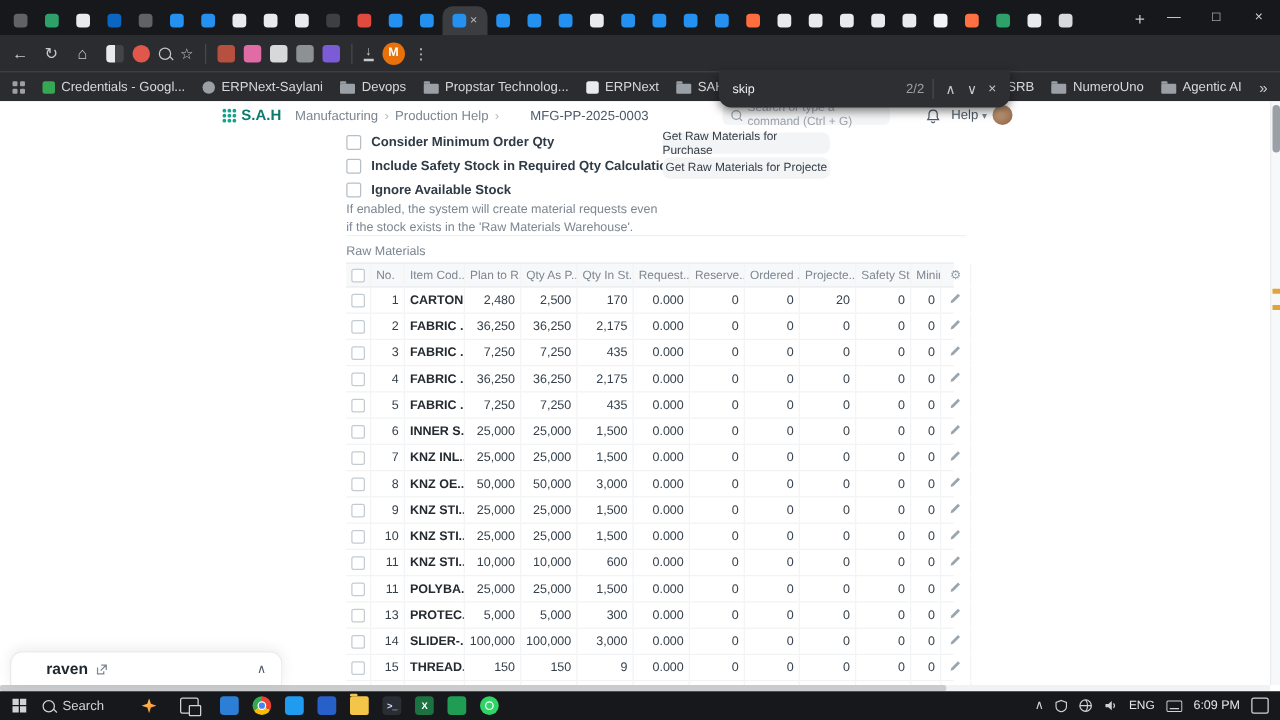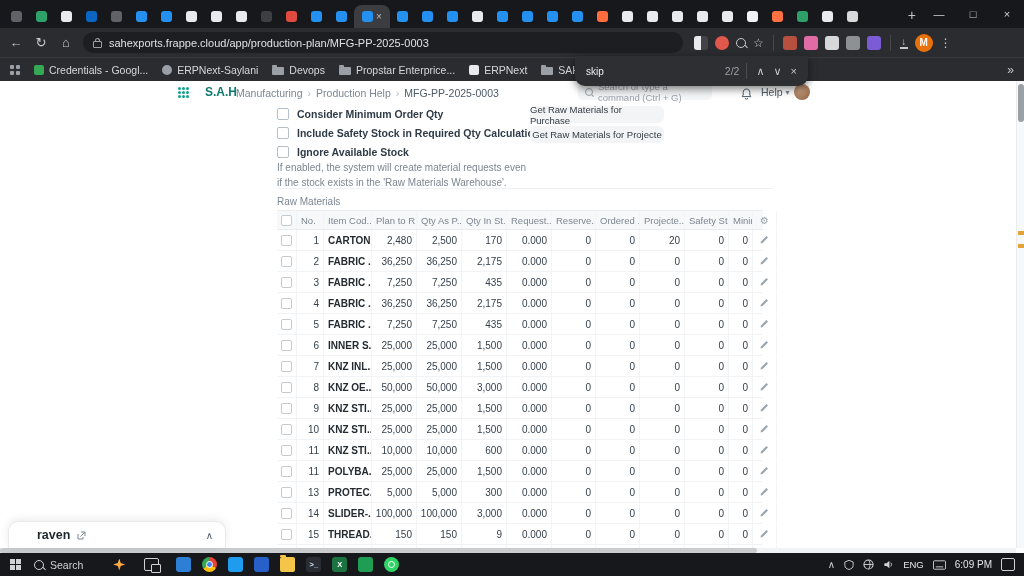--- a/index.html
+++ b/index.html
@@ -49,26 +49,26 @@
 
   .findbar{position:absolute;top:56px;left:575px;width:233px;height:30px;background:#2e2f33;border-radius:0 0 10px 10px;
            box-shadow:0 3px 8px rgba(0,0,0,.5);display:flex;align-items:center;padding:0 11px;box-sizing:border-box;z-index:60;}
   .find-query{color:#eceef0;font-size:10px;flex:1;}
   .find-count{color:#9aa0a6;font-size:10.5px;margin-right:7px;}
   .find-div{width:1px;height:16px;background:#4a4b4f;}
   .findbtn{color:#c6c8ca;font-size:11px;margin-left:9px;}
 
   
   .appheader{position:absolute;top:81px;left:0;right:8px;height:23px;background:#fff;border-bottom:1px solid #eef1f3;}
-  .logo{position:absolute;left:178px;top:4px;display:flex;align-items:center;gap:16px;color:#0e7a6e;font-weight:bold;font-size:12px;}
+  .logo{position:absolute;left:178px;top:4px;display:flex;align-items:center;gap:4px;color:#0e7a6e;font-weight:bold;font-size:12px;}
   .logogrid{display:grid;grid-template-columns:repeat(3,3px);gap:1px;}
   .logogrid i{width:3px;height:3px;background:#12a38c;border-radius:50%;}
   .breadcrumb{position:absolute;left:236px;top:6px;display:flex;gap:5px;font-size:10.5px;color:#7c8691;}
   .breadcrumb .sep{color:#b2bac1;}
-  .breadcrumb .last{color:#4c5a67;}
+  .breadcrumb .last{color:#4c5a67;margin-left:20px;}
   .cmdsearch{position:absolute;left:578px;top:3px;width:134px;height:16px;background:#f4f5f6;border-radius:5px;display:flex;align-items:center;gap:5px;padding:0 7px;box-sizing:border-box;color:#99a2aa;font-size:9.5px;}
   .cmdsearch .mag2{width:6px;height:6px;border:1.2px solid #99a2aa;border-radius:50%;position:relative;flex:0 0 auto;}
   .cmdsearch .mag2::after{content:'';position:absolute;width:3px;height:1.2px;background:#99a2aa;transform:rotate(45deg);right:-2px;bottom:-1px;}
   .bellwrap{position:absolute;left:741px;top:5px;}
   .help{position:absolute;left:761px;top:5px;font-size:10.5px;color:#4c5a67;display:flex;align-items:center;gap:3px;}
   .help .caret{font-size:8px;color:#7c8691;}
   .avatar2{position:absolute;left:794px;top:3px;width:16px;height:16px;border-radius:50%;background:radial-gradient(circle at 35% 35%,#c9a07c,#885d41);}
 
   
   .page{position:absolute;top:104px;left:0;right:8px;height:444px;background:#fff;overflow:hidden;}
@@ -249,24 +249,20 @@
     <span class="winbtn">—</span>
     <span class="winbtn">□</span>
     <span class="winbtn">×</span>
   </div>
 </div>
 
 <div class="toolbar">
   <span class="navicon">←</span>
   <span class="navicon">↻</span>
   <span class="navicon">⌂</span>
-  <div class="addressbar">
-    <span class="lock"></span>
-    <span class="url">sahexports.frappe.cloud/app/production-plan/MFG-PP-2025-0003</span>
-  </div>
   <div class="toolicons">
     <span class="tool halffill"></span>
     <span class="tool" style="background:#e2574c;border-radius:50%;"></span>
     <span class="mag"></span>
     <span class="glyphbtn">☆</span>
     <span class="divider-v"></span>
     <span id="extslot" style="display:flex;gap:7px;align-items:center;">
         <span class="tool" style="background: rgb(184, 80, 63);"></span>
         <span class="tool" style="background: rgb(224, 107, 165);"></span>
         <span class="tool" style="background: rgb(214, 216, 218);"></span>
@@ -298,40 +294,54 @@
       <span class="bm">
         <span class="bm-dot" style="background: rgb(154, 160, 166);"></span>
         <span>ERPNext-Saylani</span>
       </span>
       <span class="bm">
         <span class="bm-folder"></span>
         <span>Devops</span>
       </span>
       <span class="bm">
         <span class="bm-folder"></span>
-        <span>Propstar Enterprice...</span>
+        <span>Propstar Technolog...</span>
       </span>
       <span class="bm">
         <span class="bm-doc" style="background: rgb(232, 234, 237);"></span>
         <span>ERPNext</span>
       </span>
       <span class="bm">
         <span class="bm-folder"></span>
         <span>SAH Enterprice</span>
       </span>
       <span class="bm">
         <span class="bm-folder"></span>
         <span>Vital</span>
       </span>
       <span class="bm">
         <span class="bm-doc" style="background: rgb(95, 99, 104);"></span>
         <span>D...</span>
       </span>
     </span>
   <span class="bm-spacer"></span>
+  <span id="bmright" style="display:flex;gap:14px;align-items:center;">
+      <span class="bm">
+        <span class="bm-doc" style="background: rgb(217, 48, 37);"></span>
+        <span>SRB</span>
+      </span>
+      <span class="bm">
+        <span class="bm-folder"></span>
+        <span>NumeroUno</span>
+      </span>
+      <span class="bm">
+        <span class="bm-folder"></span>
+        <span>Agentic AI</span>
+      </span>
+    </span>
   <span class="bm-chev">»</span>
 </div>
 
 <div class="findbar">
   <span class="find-query">skip</span>
   <span class="find-count">2/2</span>
   <span class="find-div"></span>
   <span class="findbtn">∧</span>
   <span class="findbtn">∨</span>
   <span class="findbtn">×</span>

